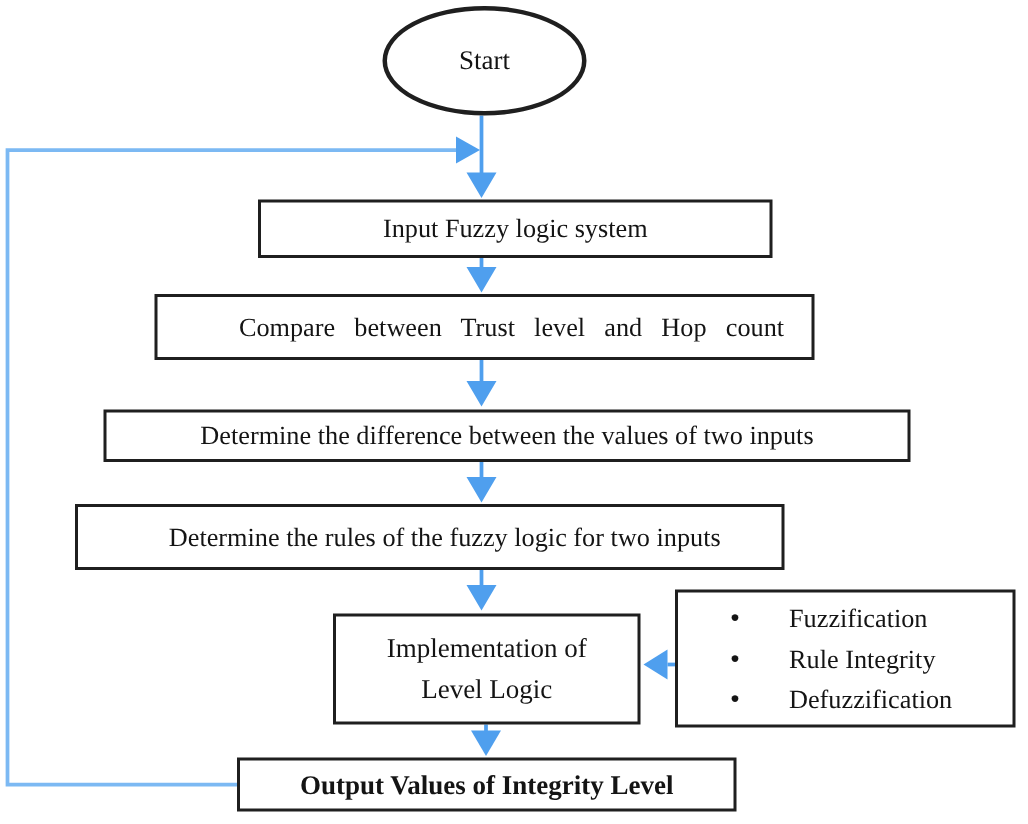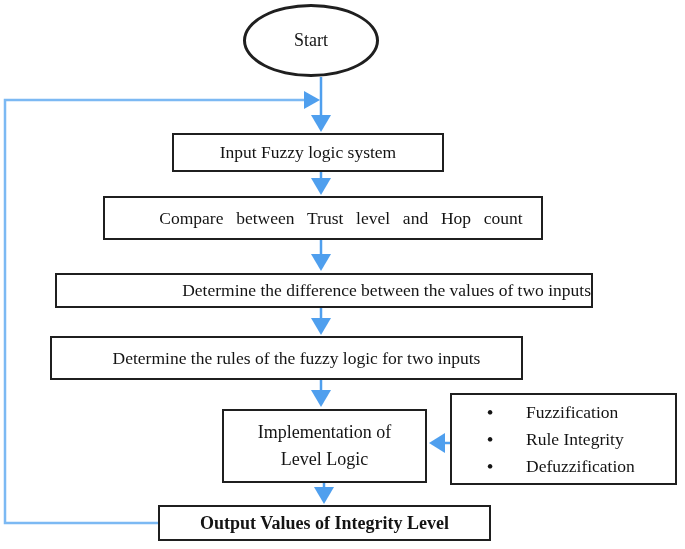--- a/index.html
+++ b/index.html
@@ -34,28 +34,28 @@
     align-items: center;
     justify-content: center;
     background: var(--background);
     border: 2px solid var(--border);
     color: var(--text);
     font-size: 17.5px;
     white-space: nowrap;
     text-align: center;
   }
   .node-start {
-    left: 243px; top: 4px; width: 136px; height: 73px;
+    left: 255px; top: 4px; width: 136px; height: 73px;
     border-width: 3.5px;
     border-radius: 50%;
     font-size: 18px;
   }
-  .node-input      { left: 172px; top: 133px; width: 272px; height: 39px; }
+  .node-input      { left: 172px; top: 133px; width: 343px; height: 39px; }
   .node-compare    { left: 103px; top: 196px; width: 440px; height: 44px; word-spacing: 0.48em; padding-left: 36px; }
-  .node-difference { left: 55px;  top: 273px; width: 538px; height: 35px; justify-content: flex-end; }
+  .node-difference { left: 69px;  top: 273px; width: 538px; height: 35px; }
   .node-rules      { left: 50px;  top: 336px; width: 473px; height: 44px; padding-left: 20px; }
   .node-implementation {
     left: 222px; top: 409px; width: 205px; height: 74px;
     flex-direction: column;
     border-width: 2.5px;
     font-size: 18px;
     line-height: 1.5;
   }
   .node-output     { left: 158px; top: 505px; width: 333px; height: 36px; font-size: 18px; font-weight: bold; }
   .side-panel {

